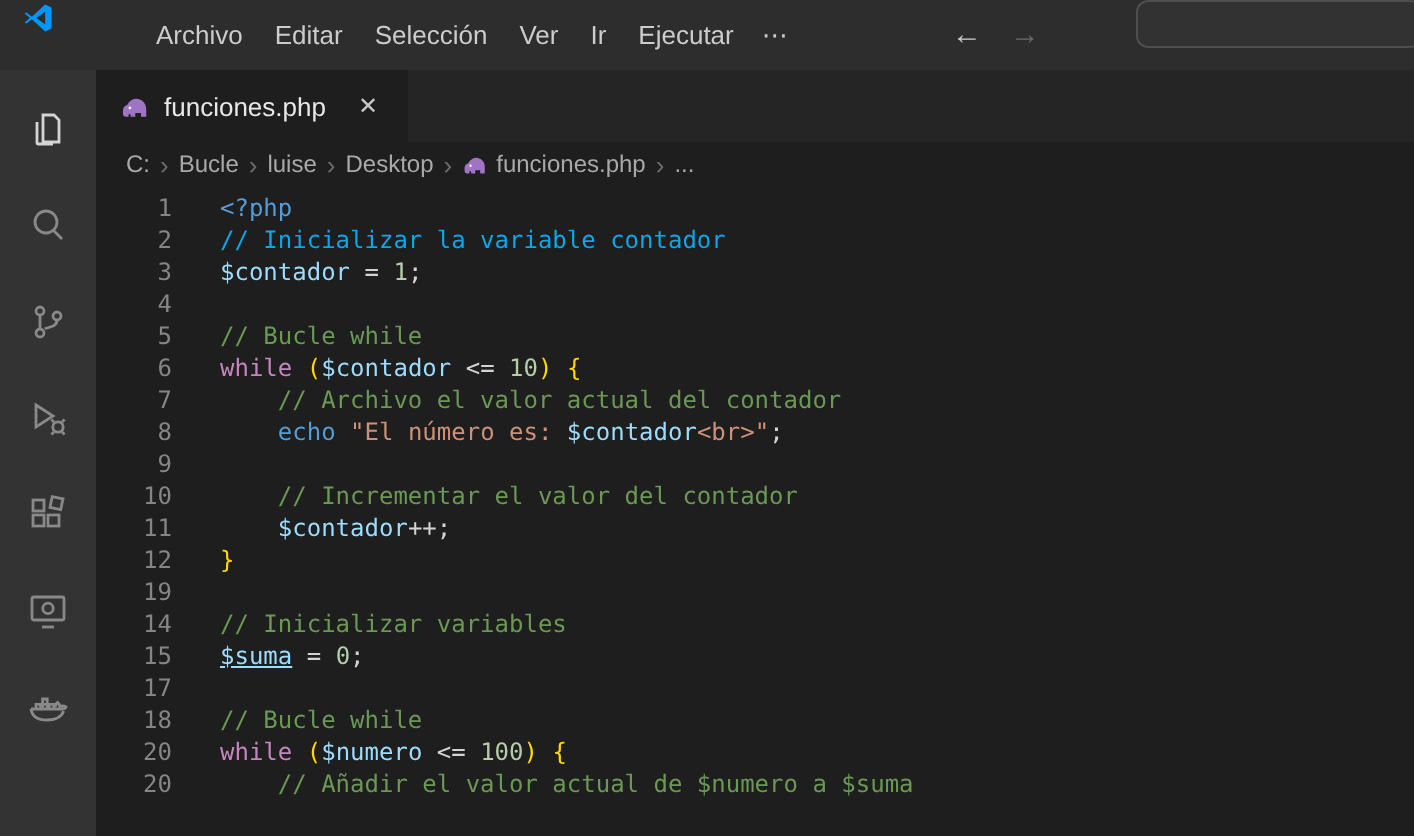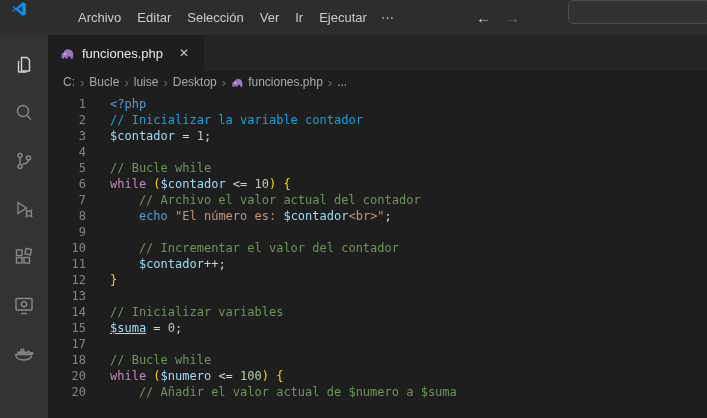--- a/index.html
+++ b/index.html
@@ -227,21 +227,21 @@
         </div>
         <div class="code-line">
           <span class="ln">11</span>
           <span class="code"><span style="color: rgb(212, 212, 212);">    </span><span style="color: rgb(156, 220, 254);">$contador</span><span style="color: rgb(212, 212, 212);">++;</span></span>
         </div>
         <div class="code-line">
           <span class="ln">12</span>
           <span class="code"><span style="color: rgb(255, 215, 0);">}</span></span>
         </div>
         <div class="code-line">
-          <span class="ln">13</span>
+          <span class="ln">19</span>
           <span class="code"></span>
         </div>
         <div class="code-line">
           <span class="ln">14</span>
           <span class="code"><span style="color: rgb(106, 153, 85);">// Inicializar variables</span></span>
         </div>
         <div class="code-line">
           <span class="ln">15</span>
           <span class="code"><span style="color: rgb(156, 220, 254); text-decoration: underline;">$suma</span><span style="color: rgb(212, 212, 212);"> = </span><span style="color: rgb(181, 206, 168);">0</span><span style="color: rgb(212, 212, 212);">;</span></span>
         </div>

